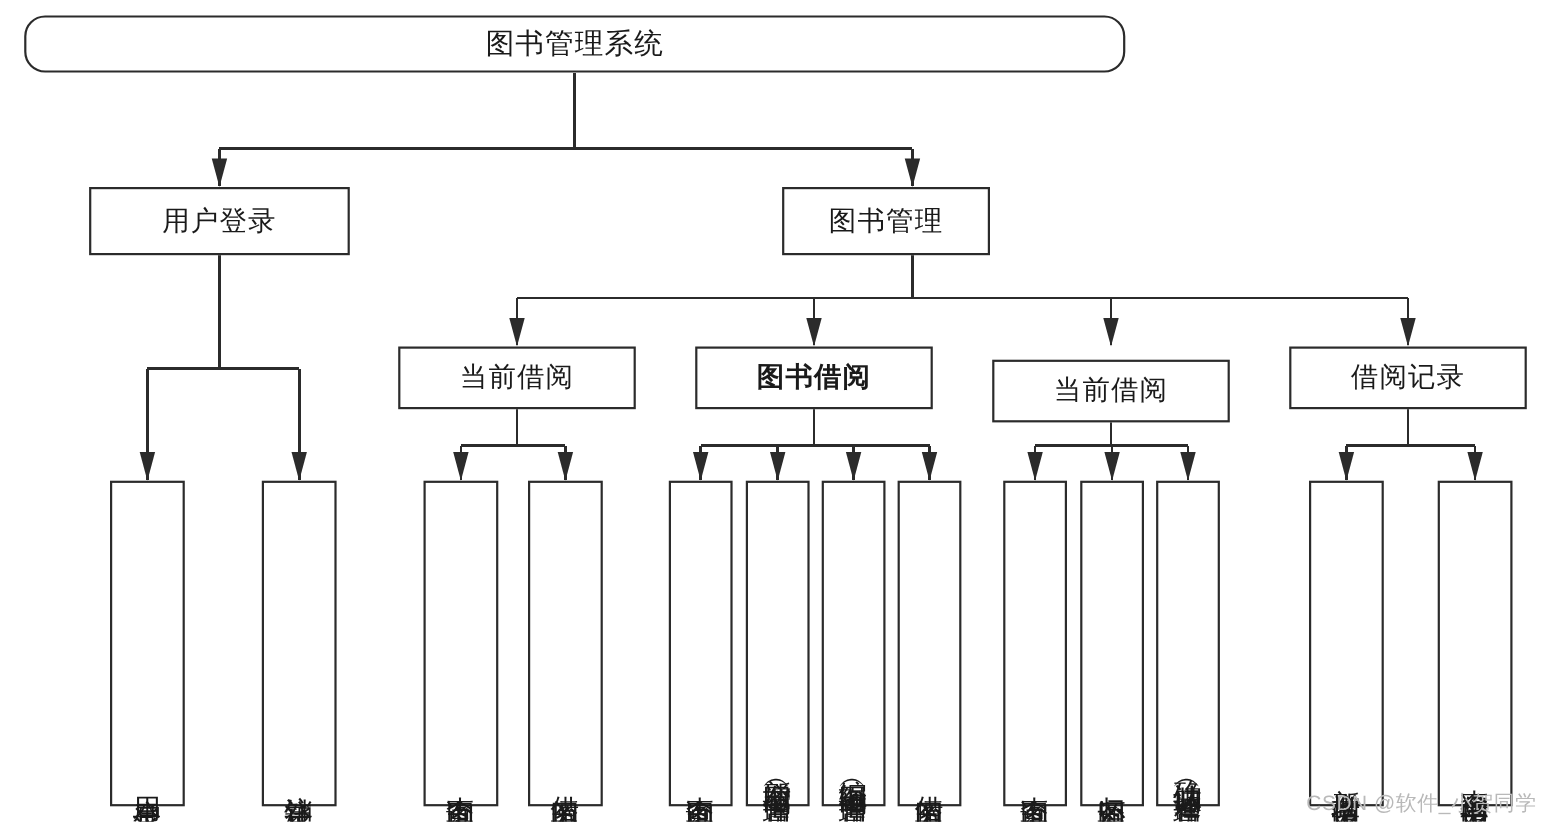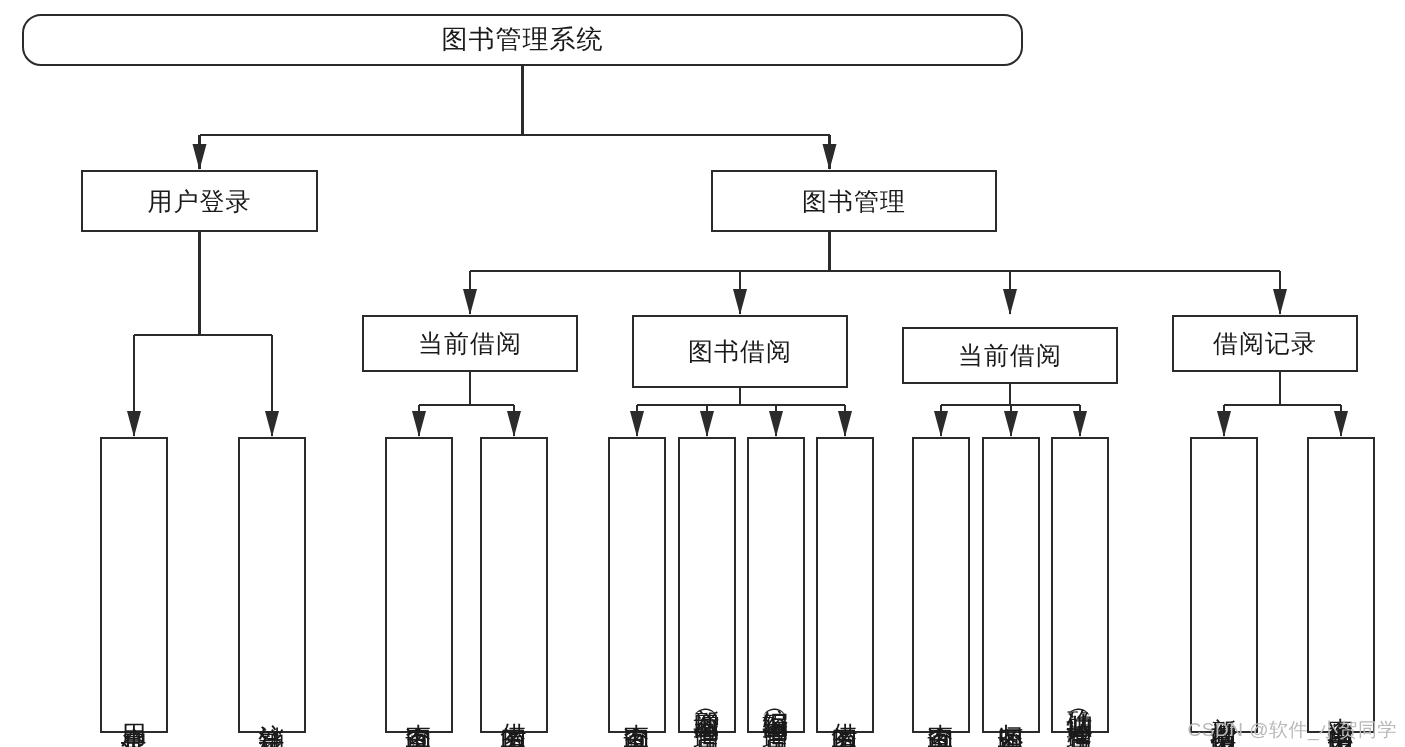--- a/index.html
+++ b/index.html
@@ -137,33 +137,33 @@
       <path d="M 1334 411 L 1348 411 L 1341 437 Z" fill="#2b2b2b"></path>
     </svg>
 
   <div id="nodes">
       <div class="node h root" style="left: 22px; top: 14px; width: 1001px; height: 52px; border-radius: 19px;">
         <span class="lbl">图书管理系统</span>
       </div>
       <div class="node h" style="left: 81px; top: 170px; width: 237px; height: 62px;">
         <span class="lbl">用户登录</span>
       </div>
-      <div class="node h" style="left: 711px; top: 170px; width: 286px; height: 62px;">
+      <div class="node h" style="left: 711px; top: 170px; width: 189px; height: 62px;">
         <span class="lbl">图书管理</span>
       </div>
       <div class="node h" style="left: 362px; top: 315px; width: 216px; height: 57px;">
         <span class="lbl">当前借阅</span>
       </div>
-      <div class="node h" style="left: 632px; top: 315px; width: 216px; height: 73px;">
+      <div class="node h" style="left: 632px; top: 315px; width: 216px; height: 57px; font-weight: bold;">
         <span class="lbl">图书借阅</span>
       </div>
       <div class="node h" style="left: 902px; top: 327px; width: 216px; height: 57px;">
         <span class="lbl">当前借阅</span>
       </div>
-      <div class="node h" style="left: 1172px; top: 315px; width: 186px; height: 57px;">
+      <div class="node h" style="left: 1172px; top: 315px; width: 216px; height: 57px;">
         <span class="lbl">借阅记录</span>
       </div>
       <div class="node v" style="left: 100px; top: 437px; width: 68px; height: 296px;">
         <span class="lbl">用户登录</span>
       </div>
       <div class="node v" style="left: 238px; top: 437px; width: 68px; height: 296px;">
         <span class="lbl">注销登录</span>
       </div>
       <div class="node v" style="left: 385px; top: 437px; width: 68px; height: 296px;">
         <span class="lbl">查询图书</span>

